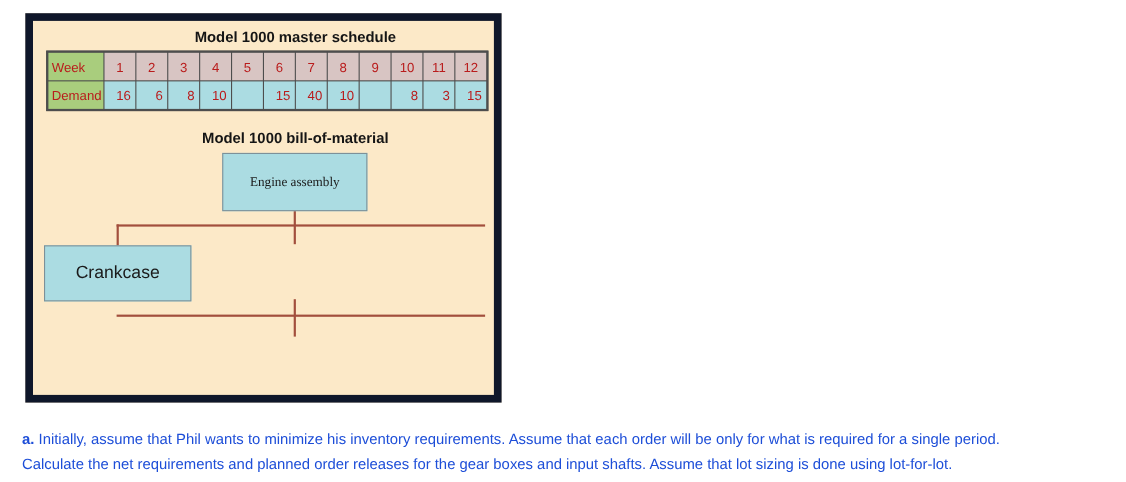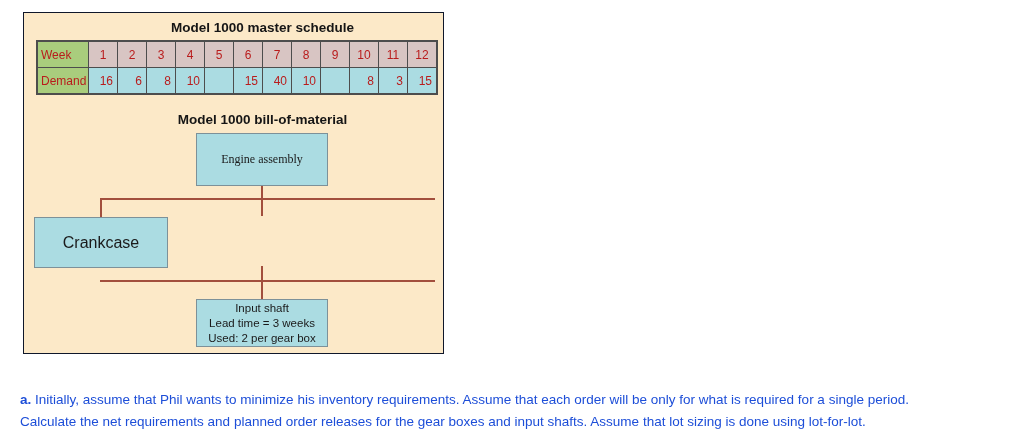--- a/index.html
+++ b/index.html
@@ -5,21 +5,21 @@
   html, body { margin:0; padding:0; }
   body {
     width:1024px; height:438px; background:#ffffff;
     font-family:"Liberation Sans", sans-serif;
   }
   .stage { position:relative; width:1024px; height:438px; background:#ffffff; overflow:hidden; }
 
   
   .panel {
     position:absolute; left:23px; top:12px; width:419px; height:340px;
-    background:#fce9c8; border:1px solid #0f172a;
+    background:#fce9c8; border:7px solid #0f172a;
   }
   .ms-title, .bom-title {
     position:absolute; left:58px; right:0; text-align:center;
     font-size:13.5px; font-weight:bold; color:#151515;
   }
   .ms-title { top:7px; }
   .bom-title { top:99px; }
 
   
   .ms-table {
@@ -111,25 +111,20 @@
 
     <div class="bbox box-engine">
       <span>Engine assembly</span>
     </div>
 
     <div class="bbox box-crank">
       <span>Crankcase</span>
     </div>
 
 
-    <div class="bbox box-input">
-      <span>Input shaft</span>
-      <span>Lead time = 3 weeks</span>
-      <span>Used: 2 per gear box</span>
-    </div>
 
   </div>
 
   <div class="question">
     <span class="qline"><b class="qlabel">a.</b> <span>Initially, assume that Phil wants to minimize his inventory requirements. Assume that each order will be only for what is required for a single period.</span></span>
     <span class="qline">Calculate the net requirements and planned order releases for the gear boxes and input shafts. Assume that lot sizing is done using lot-for-lot.</span>
   </div>
 
 </div>
 

